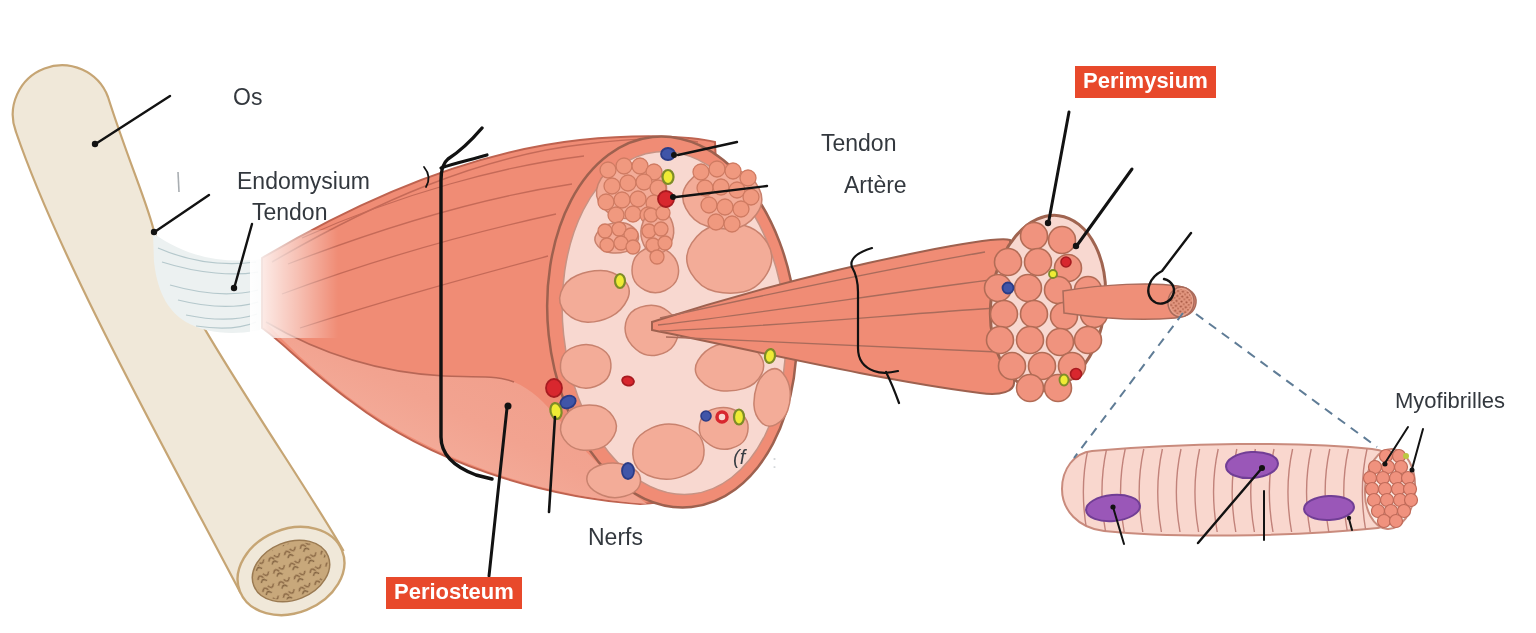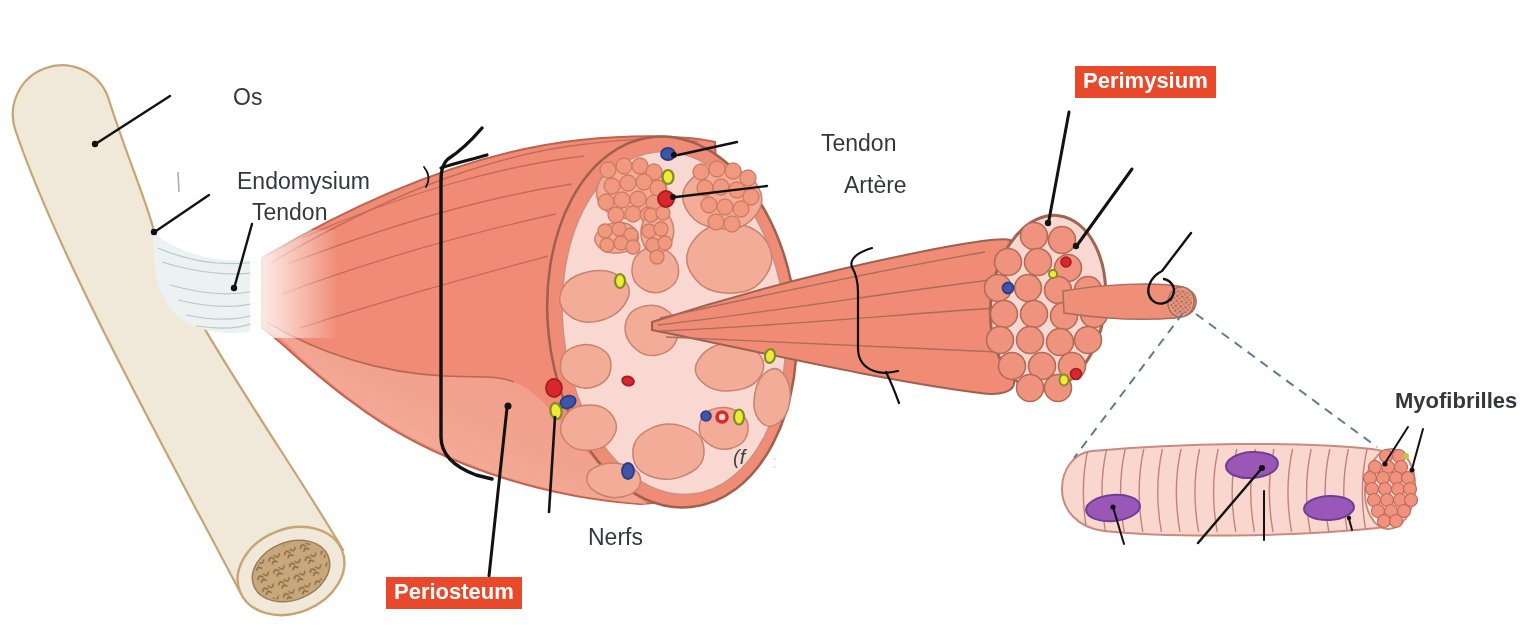--- a/index.html
+++ b/index.html
@@ -1,20 +1,20 @@
 <!DOCTYPE html>
 <html><head>
 <meta charset="utf-8">
 <style>
   html,body{margin:0;padding:0;background:#fff;}
   .stage{position:relative;width:1536px;height:633px;background:#fff;overflow:hidden;
          font-family:"Liberation Sans",sans-serif;padding-left:8px;}
   .stage svg{position:absolute;left:0;top:0;}
   .lbl{position:absolute;font-size:23px;line-height:1.15;color:#33383e;white-space:nowrap;}
-  .lbl.small{font-size:22px;font-weight:bold;}
+  .lbl.small{font-size:22px;}
   .hl{position:absolute;font-size:22px;font-weight:bold;line-height:1.2;color:#fff;
       background:#e8492b;padding:2px 8px 4px;white-space:nowrap;}
   .remnant{position:absolute;font-style:italic;font-size:20px;color:#3a3f45;}
   .smudge{position:absolute;font-size:18px;color:#d4d8db;}
 </style>
 </head>
 <body>
 
 <div class="stage">
 <svg width="1536" height="633" viewBox="0 0 1536 633">

